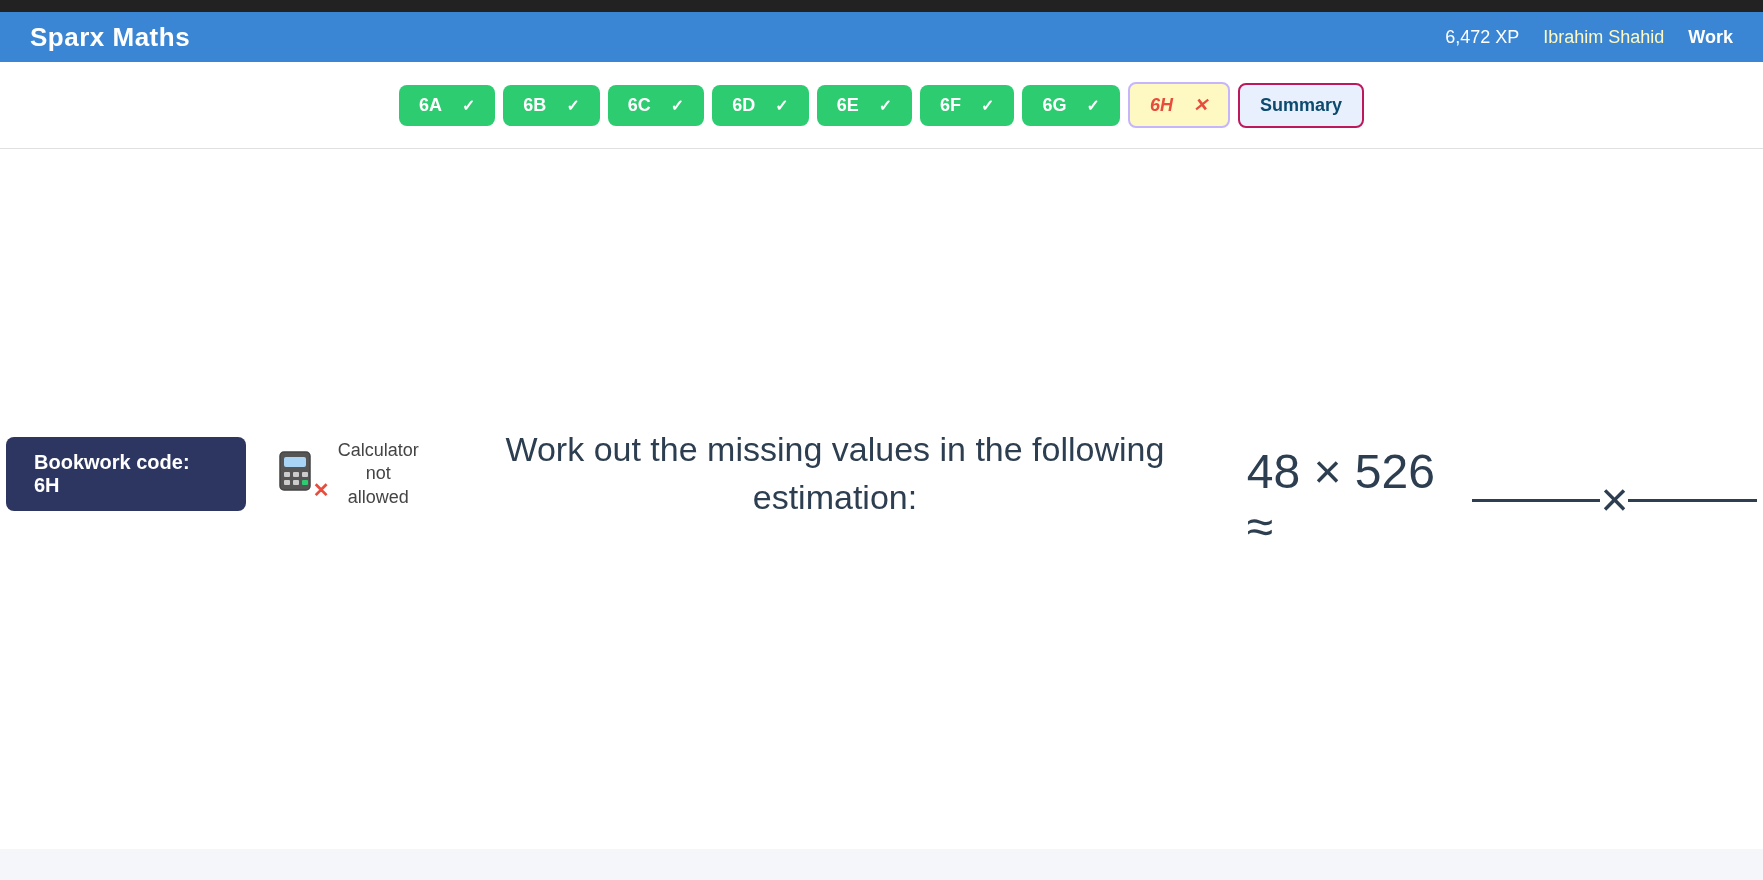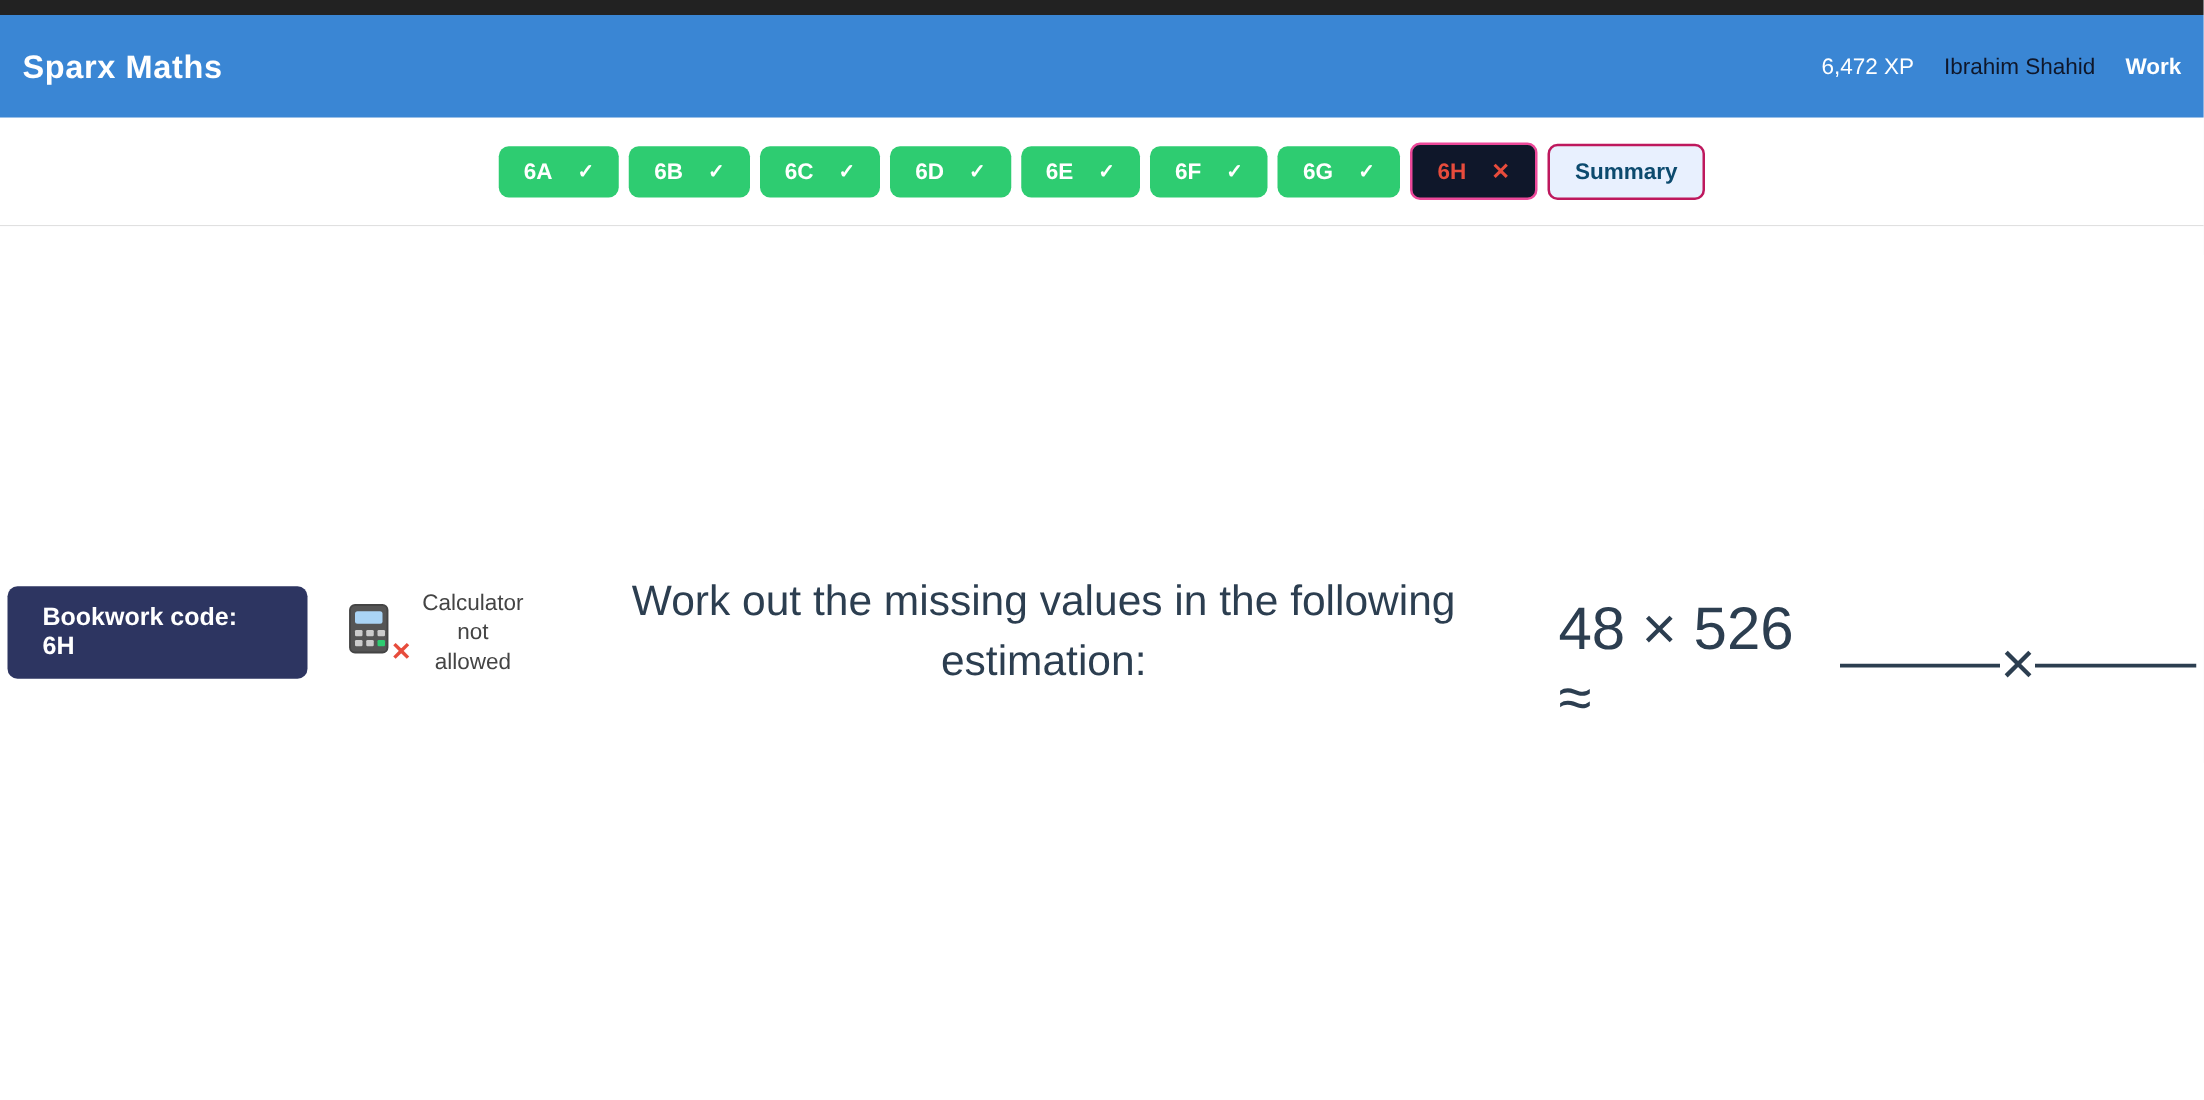--- a/index.html
+++ b/index.html
@@ -11,25 +11,25 @@
     body {
       font-family: 'Segoe UI', Arial, sans-serif;
       background: #f5f6fa;
       min-height: 880px;
       overflow-x: hidden;
     }
 
     
     .navbar {
       background: #3a86d4;
-      height: 82px;
+      height: 50px;
       display: flex;
       align-items: center;
       justify-content: space-between;
-      padding: 0 18px;
+      padding: 0 30px;
       position: relative;
     }
 
     .navbar-brand {
       color: white;
       font-size: 26px;
       font-weight: 700;
       letter-spacing: 0.5px;
     }
 
@@ -39,21 +39,21 @@
       gap: 24px;
     }
 
     .navbar-xp {
       color: white;
       font-size: 18px;
       font-weight: 500;
     }
 
     .navbar-user {
-      color: #0f172a;
+      color: #fef9c3;
       font-size: 18px;
       font-weight: 500;
     }
 
     .navbar-menu {
       color: white;
       font-size: 18px;
       font-weight: 700;
       background: none;
       border: none;
@@ -89,23 +89,24 @@
       cursor: pointer;
       border: none;
     }
 
     .tab-pill.completed {
       background: #2ecc71;
       color: white;
     }
 
     .tab-pill.active-wrong {
-      background: #0f172a;
+      background: #fef9c3;
       color: #e74c3c;
-      border: 2px solid #ec4899;
+      border: 2px solid #c4b5fd;
+      font-style: italic;
     }
 
     .tab-pill.summary {
       background: #e8f0fe;
       color: #0c4a6e;
       border: 2px solid #be185d;
       font-weight: 700;
     }
 
     .check-icon {

